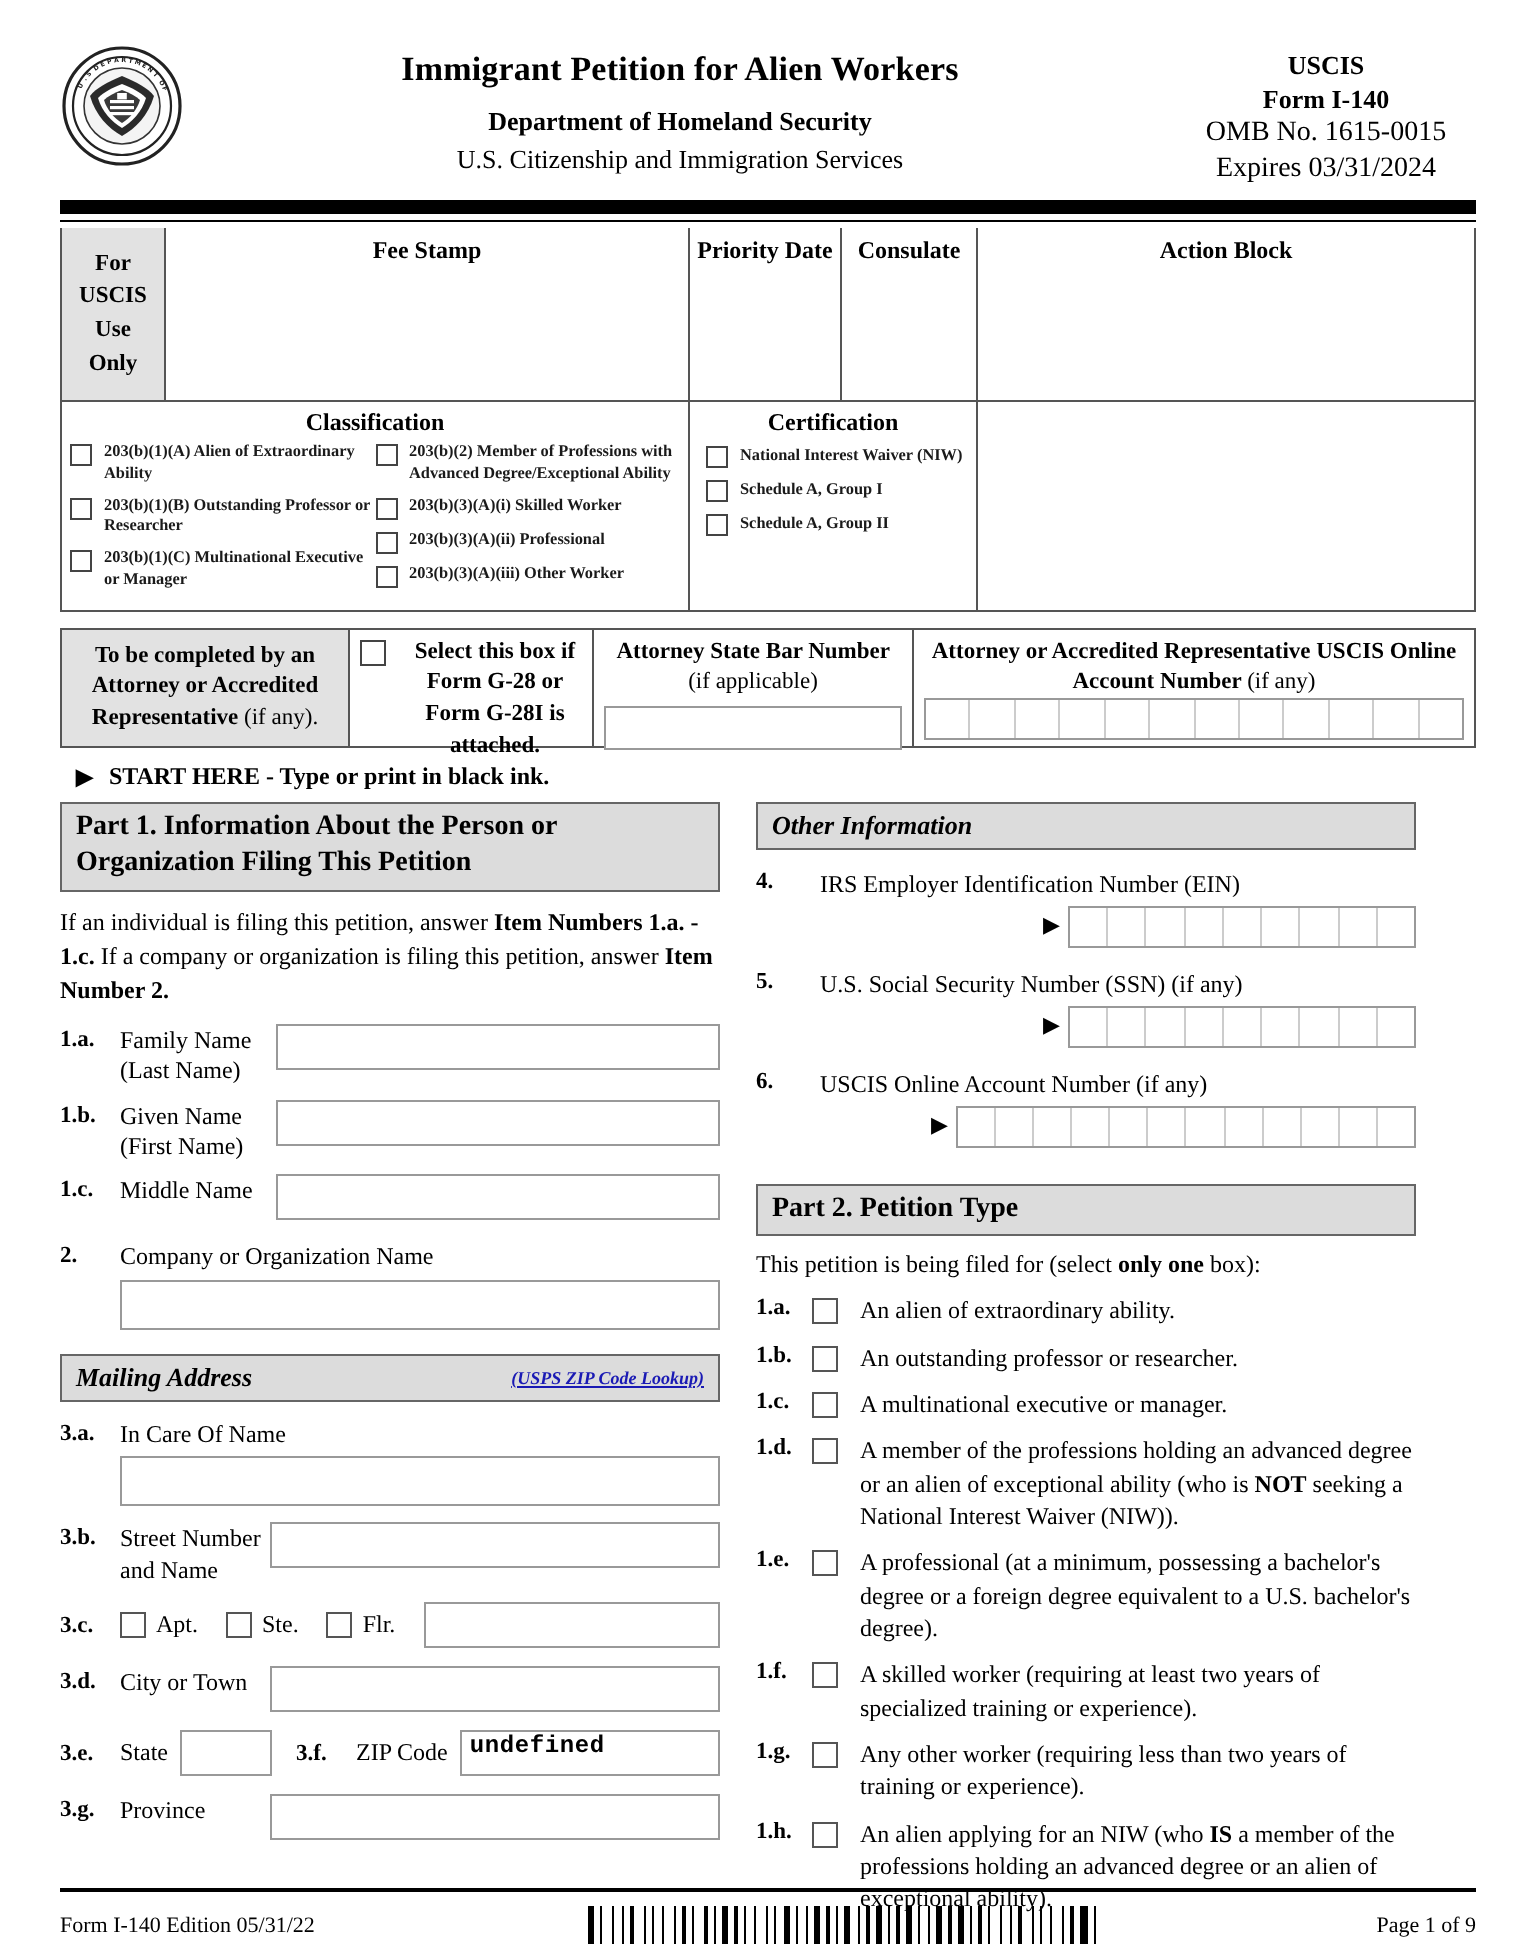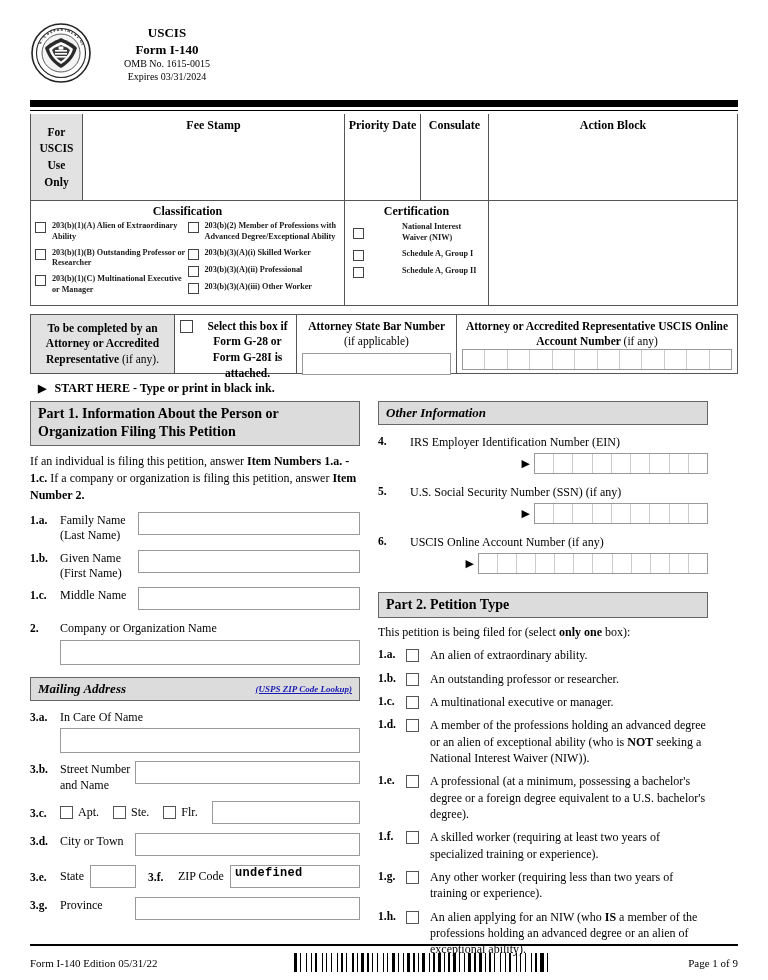--- a/index.html
+++ b/index.html
@@ -16,21 +16,21 @@
   
   .header{display:flex;align-items:flex-start;padding-top:22px;height:72px;}
   .seal{width:62px;height:62px;flex:0 0 62px;position:relative;margin-left:0px;}
   .seal svg{display:block;}
   .hdr-center{flex:1;text-align:center;padding-top:3px;}
   .hdr-title{font-size:17px;font-weight:bold;letter-spacing:.1px;}
   .hdr-sub1{font-size:13px;font-weight:bold;margin-top:8px;}
   .hdr-sub2{font-size:13px;margin-top:3px;}
   .hdr-right{flex:0 0 150px;text-align:center;padding-top:3px;line-height:1.28;}
   .hdr-right .b{font-weight:bold;font-size:13px;}
-  .hdr-right .s{font-size:10px;}
+  .hdr-right .s{font-size:14px;}
 
   
   .thickbar{height:7px;background:#000;margin-top:6px;}
   .thinbar{height:1px;background:#000;margin-top:3px;}
 
   
   .gov{border:1.6px solid #555;border-top:none;margin-top:3px;}
   .gov-top{display:flex;height:86px;}
   .cell{border-right:1.3px solid #555;box-sizing:border-box;position:relative;}
   .c-uscisuse{width:52px;background:#e2e2e2;display:flex;align-items:center;justify-content:center;
@@ -45,21 +45,21 @@
   .c-class{flex:1;border-right:1.3px solid #555;box-sizing:border-box;padding-bottom:2px;}
   .c-cert{width:144px;border-right:1.3px solid #555;box-sizing:border-box;}
   .c-action2{width:248px;box-sizing:border-box;}
   .class-title{text-align:center;font-weight:bold;font-size:12px;padding:3px 0 2px;}
   .class-cols{display:flex;padding:0 4px 2px;}
   .class-col{flex:1;}
   .ckline{display:flex;align-items:flex-start;margin-bottom:5px;}
   .ck{width:9px;height:9px;border:1.1px solid #444;background:#fff;flex:0 0 9px;margin-right:6px;margin-top:1px;}
   .cklabel{font-size:8.2px;line-height:1.32;font-weight:bold;color:#1a1a1a;}
   .cert-title{text-align:center;font-weight:bold;font-size:12px;padding:3px 0 3px;}
-  .cert-line{display:flex;align-items:center;margin:0 0 5px 8px;gap:32px;}
+  .cert-line{display:flex;align-items:center;margin:0 0 5px 8px;}
   .cert-line .cklabel{font-size:8.2px;}
   .remarks{border-top:1.3px solid #555;font-weight:bold;font-size:12px;padding:3px 0 4px 6px;}
   .remarks-wrap{display:flex;}
   .remarks-wrap .rm-left{flex:1;}
 
   
   .atty{display:flex;border:1.6px solid #555;margin-top:8px;height:58px;}
   .atty-c{box-sizing:border-box;border-right:1.3px solid #555;padding:4px 5px;text-align:center;}
   .atty1{width:144px;background:#e2e2e2;text-align:center;font-weight:bold;font-size:11.5px;line-height:1.35;
       display:flex;align-items:center;justify-content:center;}
@@ -179,20 +179,25 @@
           <text transform="rotate(213 31 31)" x="31" y="-22" text-anchor="middle">C</text>
           <text transform="rotate(222 31 31)" x="31" y="-22" text-anchor="middle">U</text>
           <text transform="rotate(231 31 31)" x="31" y="-22" text-anchor="middle">R</text>
           <text transform="rotate(240 31 31)" x="31" y="-22" text-anchor="middle">I</text>
           <text transform="rotate(248 31 31)" x="31" y="-22" text-anchor="middle">T</text>
           <text transform="rotate(257 31 31)" x="31" y="-22" text-anchor="middle">Y</text>
         </g>
       </svg>
     </div>
 
+    <div class="hdr-center">
+      <div class="hdr-title">Immigrant Petition for Alien Workers</div>
+      <div class="hdr-sub1">Department of Homeland Security</div>
+      <div class="hdr-sub2">U.S. Citizenship and Immigration Services</div>
+    </div>
 
     <div class="hdr-right">
       <div class="b">USCIS</div>
       <div class="b">Form I-140</div>
       <div class="s">OMB No. 1615-0015</div>
       <div class="s">Expires 03/31/2024</div>
     </div>
   </div>
 
   <div class="thickbar"></div>

